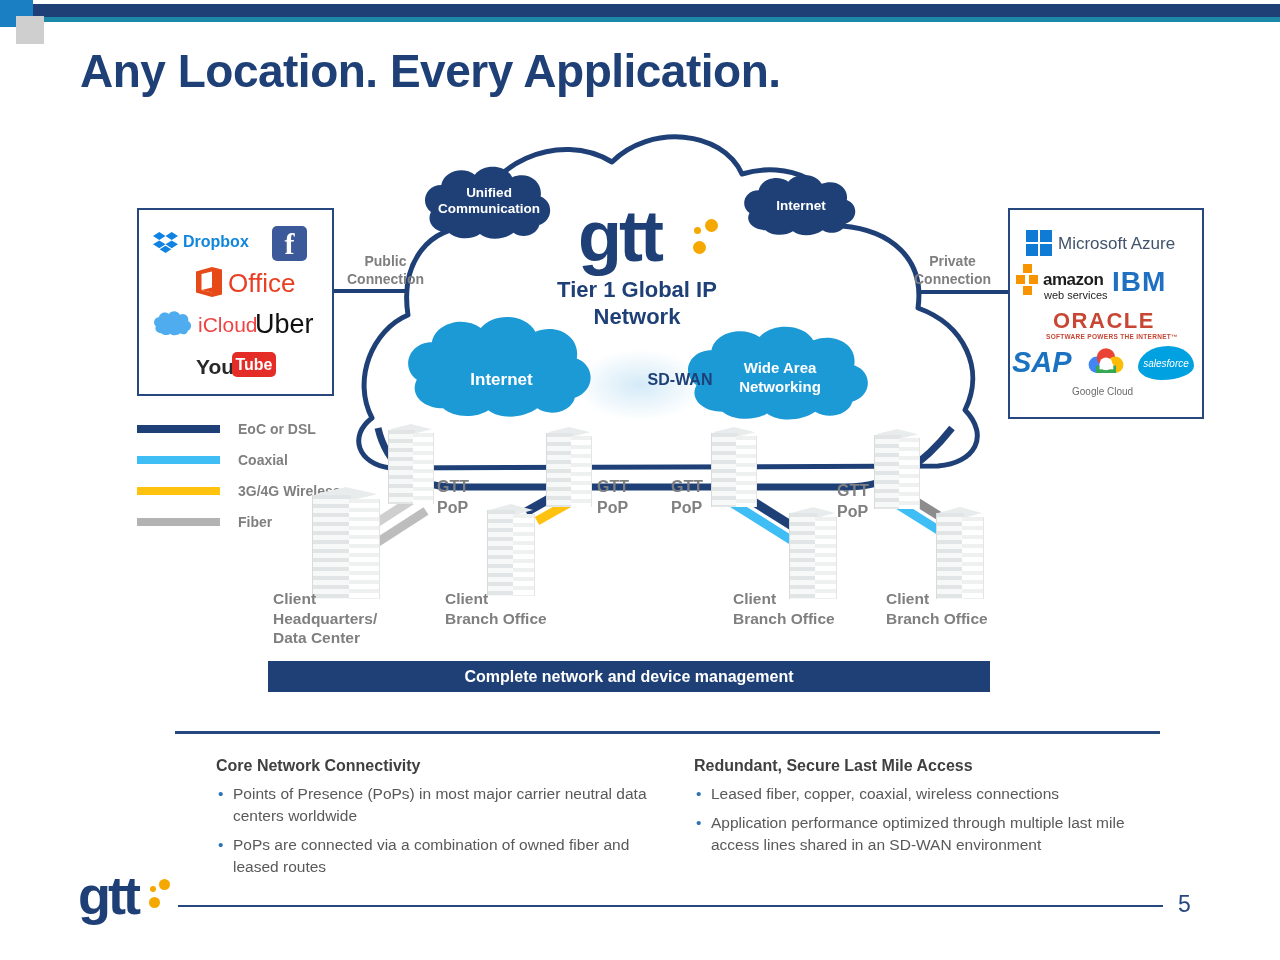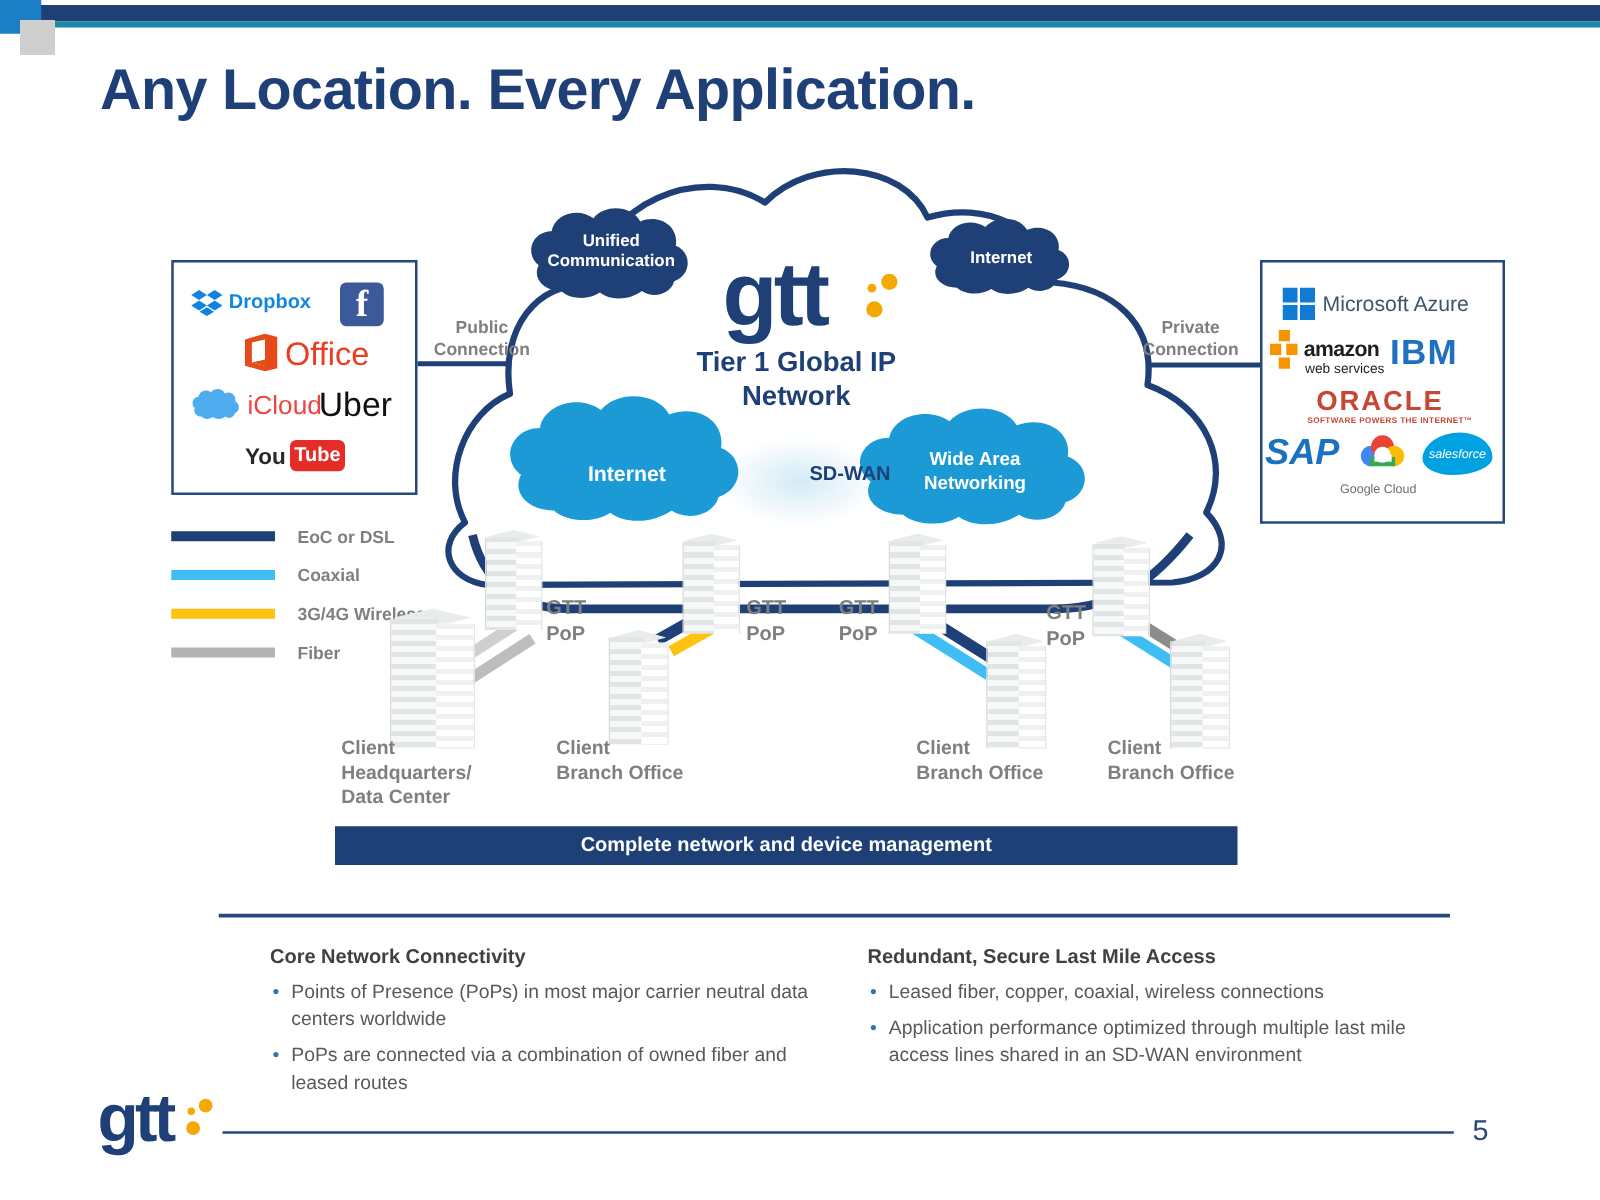--- a/index.html
+++ b/index.html
@@ -108,21 +108,21 @@
     <path d="M16 0 26 2.5 26 27.5 16 30 0 25.5 0 4.5Z" fill="#E64A19"></path>
     <path d="M16 4.5 16 25.5 5.5 23 5.5 7Z" fill="#ffffff"></path>
     <path d="M5.5 23 16 20.5 16 25.5Z" fill="#E64A19"></path>
   </svg>
   <div class="abs" style="left:228px;top:268px;font-size:26px;color:#EA3E23;">Office</div>
   <svg class="abs cloud-svg" style="left:152px;top:310px;width:42px;height:28px;position:absolute;" viewBox="0 0 220 130" preserveAspectRatio="none">
       <path d="M48 108C26 108 12 92 20 76C2 62 12 34 36 34C40 12 70 4 88 18C102 0 136 2 146 22C170 12 194 28 190 52C210 60 210 88 188 96C184 112 162 118 148 108C132 120 108 120 96 110C82 120 58 118 48 108Z" fill="#4FADEF"></path>
     </svg>
   <div class="abs" style="left:198px;top:313px;font-size:21px;color:#ef4444;font-weight:500;">iCloud</div>
   <div class="abs" style="left:255px;top:309px;font-size:27px;color:#111;font-weight:500;">Uber</div>
-  <div class="abs" style="left:196px;top:355px;font-size:18px;font-weight:bold;color:#282828;">You</div>
+  <div class="abs" style="left:196px;top:355px;font-size:21px;font-weight:bold;color:#282828;">You</div>
   <div class="abs ytube" style="left:232px;top:352px;width:44px;height:25px;font-size:16px;">Tube</div>
 
   <div class="abs appbox" style="left:1008px;top:208px;width:192px;height:207px;"></div>
   <svg class="abs" style="left:1026px;top:230px;width:26px;height:26px;" viewBox="0 0 26 26" fill="#0F7BD4">
     <rect x="0" y="0" width="12" height="12"></rect>
       <rect x="14" y="0" width="12" height="12"></rect>
     <rect x="0" y="14" width="12" height="12"></rect>
       <rect x="14" y="14" width="12" height="12"></rect>
   </svg>
   <div class="abs" style="left:1058px;top:234px;font-size:17px;color:#41546B;">Microsoft Azure</div>

